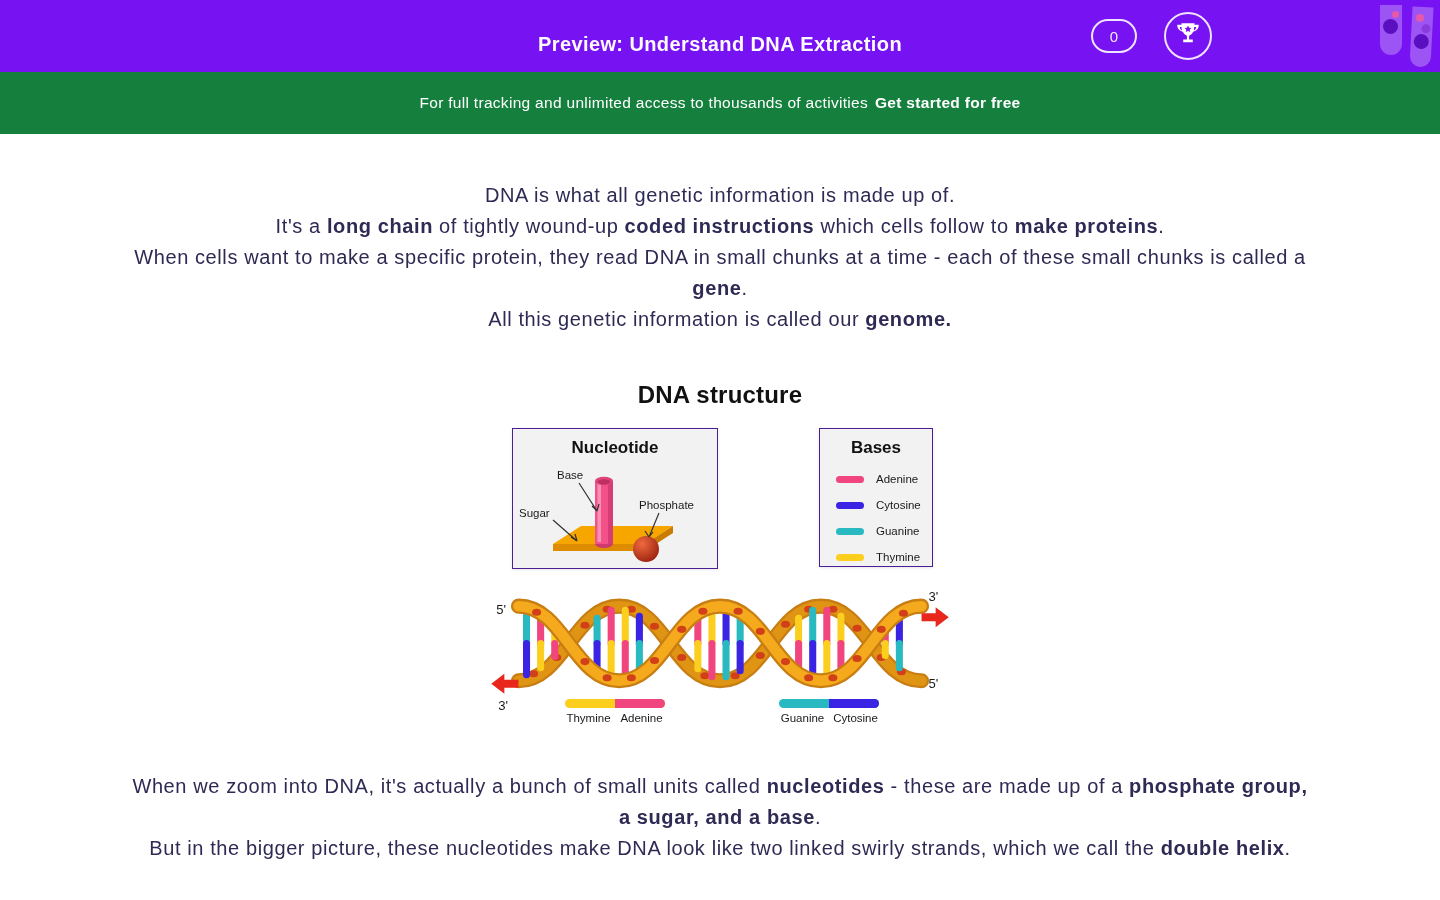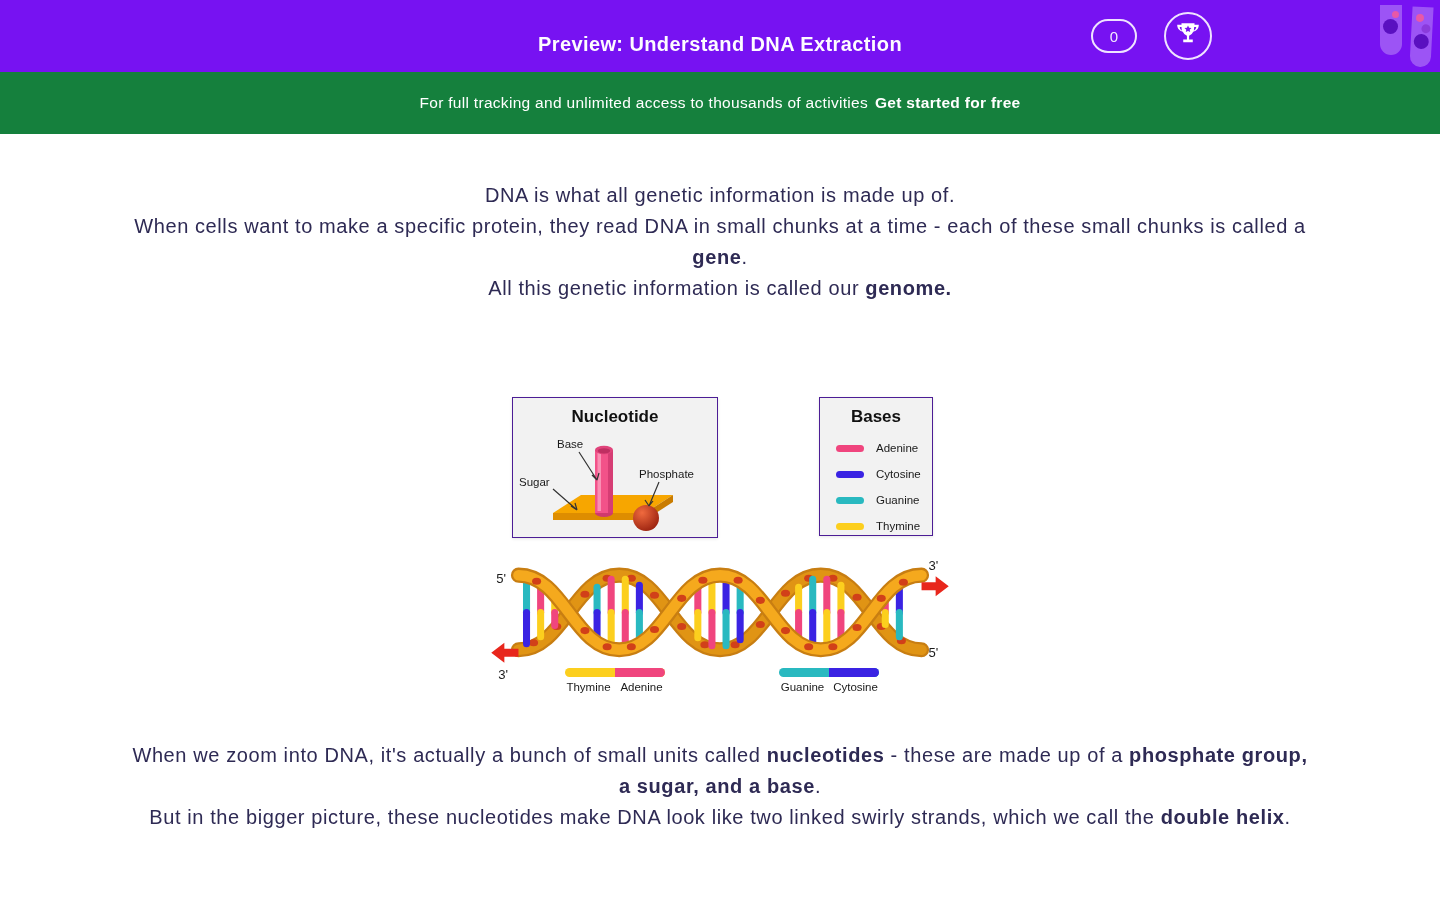--- a/index.html
+++ b/index.html
@@ -96,25 +96,27 @@
 
 <div class="promo-banner">
   <span>For full tracking and unlimited access to thousands of activities</span>
   <a>Get started for free</a>
 </div>
 
 <main>
 
   <section class="para para-intro">
     <div class="sent"><span>DNA is what all genetic information is made up of.</span></div>
+    <div class="sent"><span>It's a </span><b>long chain</b><span> of tightly wound-up </span><b>coded instructions</b><span> which cells follow to </span><b>make proteins</b><span>.</span></div>
     <div class="sent"><span>When cells want to make a specific protein, they read DNA in small chunks at a time - each of these small chunks is called a </span><b>gene</b><span>.</span></div>
     <div class="sent"><span>All this genetic information is called our </span><b>genome.</b></div>
   </section>
 
   <figure class="fig">
+    <div class="fig-title">DNA structure</div>
 
     <div class="panel panel-nucleotide">
       <div class="panel-title">Nucleotide</div>
       <svg class="nuc-svg" width="206" height="112" viewBox="0 0 206 112">
         <defs>
           <radialGradient id="sphg" cx="35%" cy="30%" r="75%">
             <stop offset="0%" stop-color="#f06a3e"></stop>
             <stop offset="100%" stop-color="#9c2310"></stop>
           </radialGradient>
         </defs>

